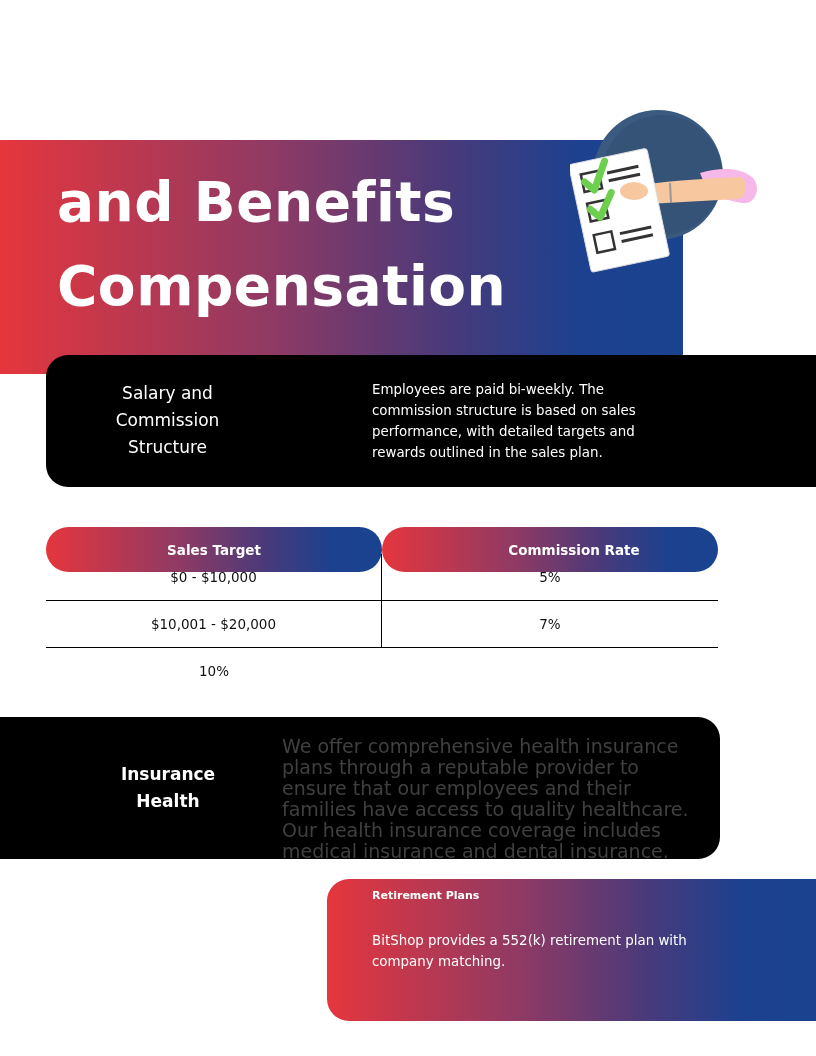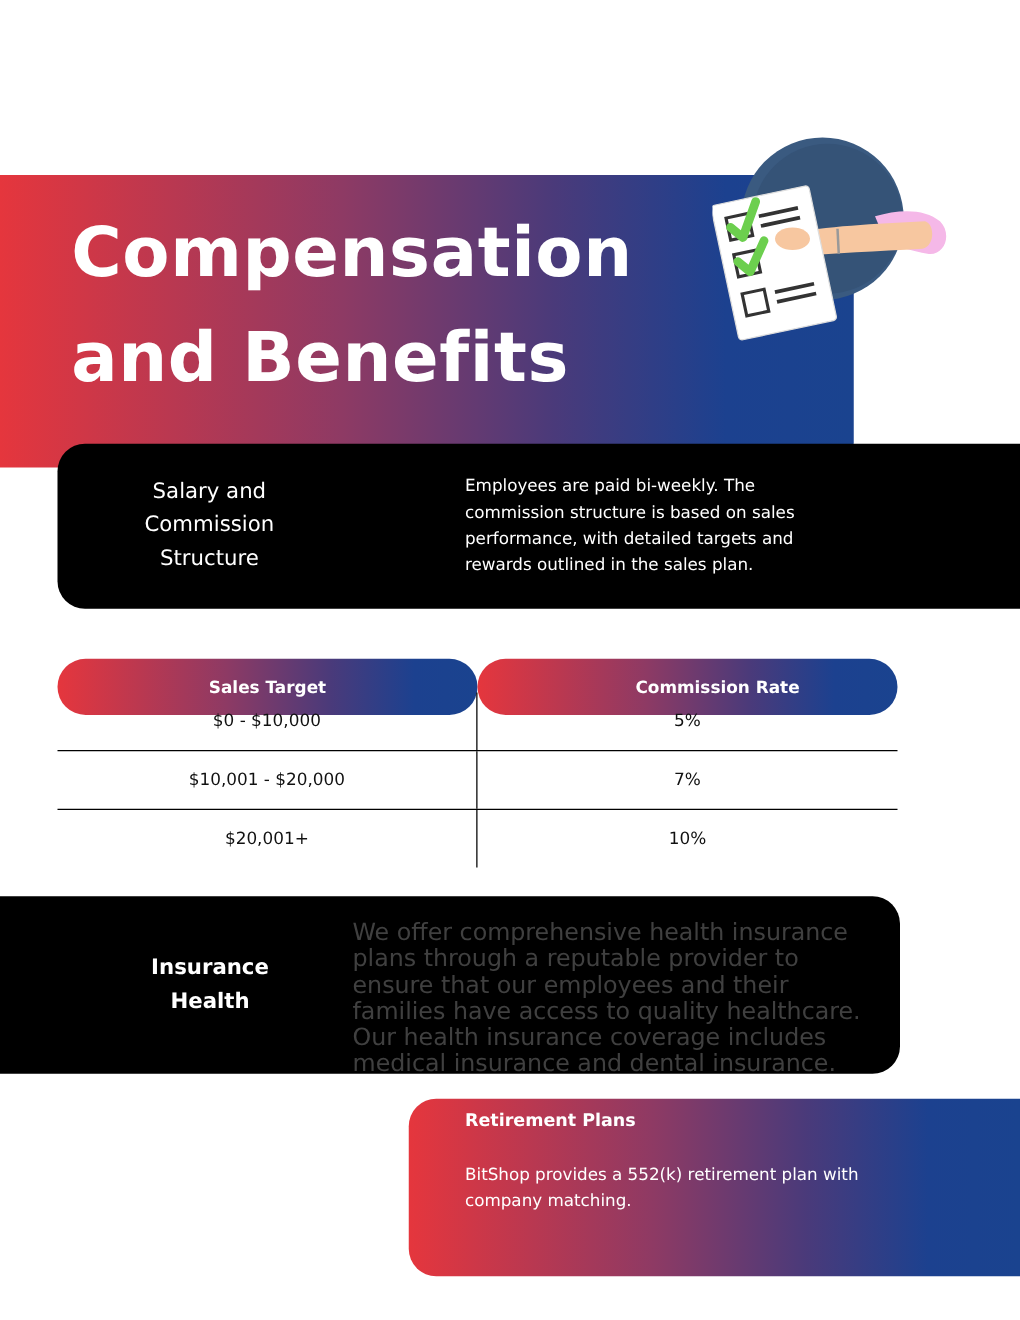--- a/index.html
+++ b/index.html
@@ -59,34 +59,34 @@
     position: absolute; left: 282px; top: 736px; width: 420px;
     color: #404040; font-size: 19px; line-height: 21px;
   }
 
   .retire-block {
     position: absolute; left: 327px; top: 859px; width: 489px; height: 142px;
     border-radius: 22px 0 0 22px;
   }
   .retire-heading {
     position: absolute; left: 372px; top: 889px;
-    color: #fff; font-weight: bold; font-size: 14px;
+    color: #fff; font-weight: bold; font-size: 11px;
   }
   .retire-text {
     position: absolute; left: 372px; top: 930px; width: 340px;
     color: #fff; font-size: 13.4px; line-height: 21px;
   }
 </style>
 </head>
 <body>
 
 <div class="hero grad"></div>
 <div class="hero-title">
+  <div>and Benefits</div>
   <div>Compensation</div>
-  <div>and Benefits</div>
 </div>
 
 <svg class="illus" viewBox="0 0 200 170">
   <circle cx="88" cy="70" r="65" fill="#3a5a80"></circle>
   <circle cx="92" cy="70" r="60" fill="#355377"></circle>
   <path d="M130 68 C150 62 170 62 182 72 C192 82 186 100 172 98 C160 96 150 92 140 92 Z" fill="#f5b8e8"></path>
   <path d="M60 82 C90 76 130 74 170 72 C178 74 178 92 168 94 C130 96 95 98 62 100 Z" fill="#f7c7a0"></path>
   <g transform="rotate(-12 50 100)">
     <rect x="8" y="50" width="80" height="110" rx="3" fill="#ffffff" stroke="#ddd"></rect>
     <rect x="18" y="62" width="18" height="18" fill="none" stroke="#333" stroke-width="2.5"></rect>
@@ -113,21 +113,20 @@
 <div class="table-body">
   <div class="tr">
     <div class="td c1">$0 - $10,000</div>
     <div class="td c2">5%</div>
   </div>
   <div class="tr">
     <div class="td c1">$10,001 - $20,000</div>
     <div class="td c2">7%</div>
   </div>
   <div class="tr">
-    <div class="td c1">$20,001+</div>
     <div class="td c2">10%</div>
   </div>
 </div>
 
 <div class="health-block"></div>
 <div class="health-heading">
   <div>Insurance</div>
   <div>Health</div>
 </div>
 <div class="health-text">We offer comprehensive health insurance plans through a reputable provider to ensure that our employees and their families have access to quality healthcare. Our health insurance coverage includes medical insurance and dental insurance.</div>

